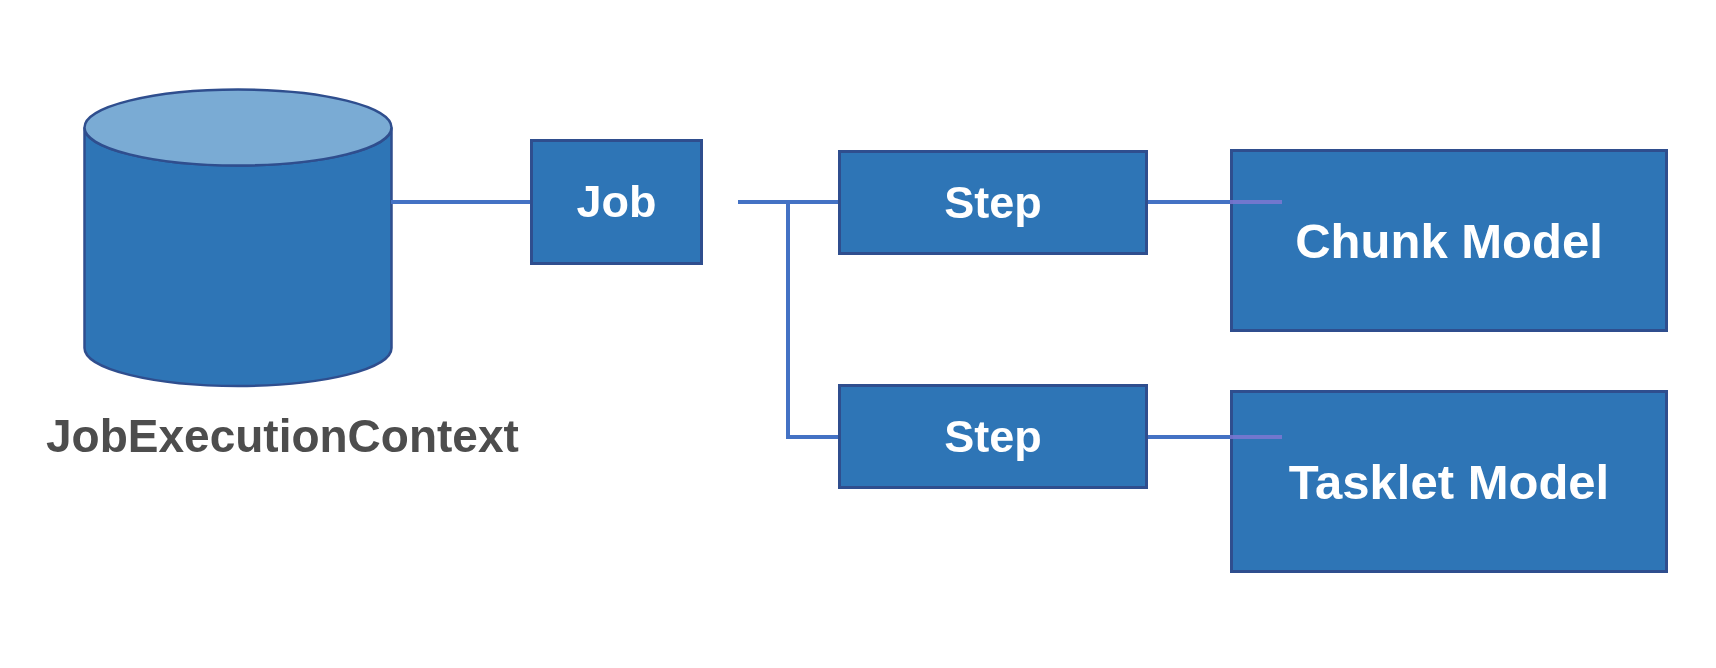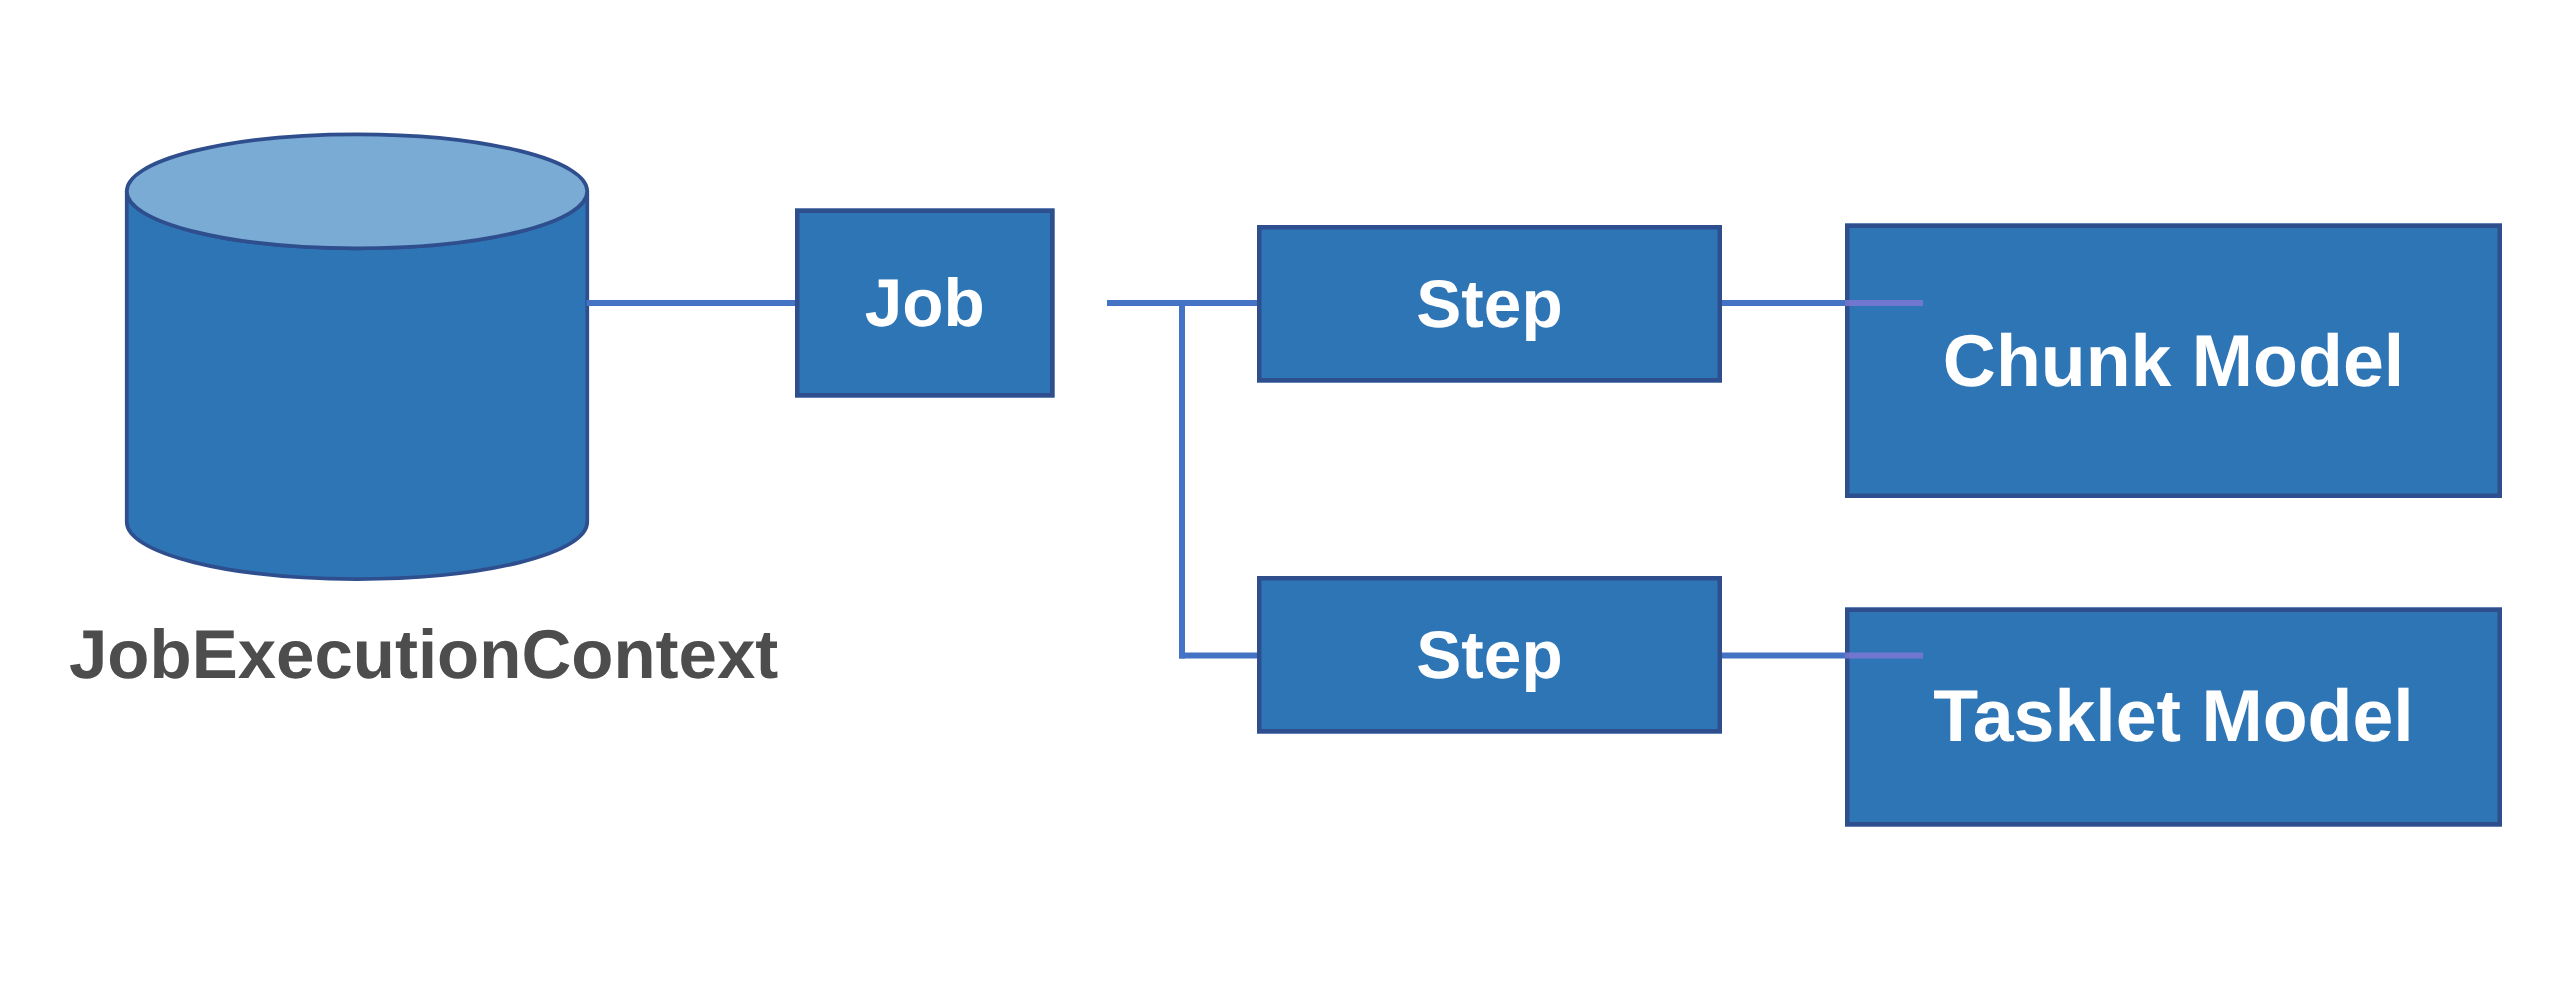--- a/index.html
+++ b/index.html
@@ -28,21 +28,21 @@
     color:var(--node_text);
     display:flex;align-items:center;justify-content:center;
     font-weight:700;
   }
   .node-sm{font-size:45px;}
   .node-lg{font-size:49px;text-align:right;}
   .node-job{left:530px;top:139px;width:173px;height:126px;}
   .node-step1{left:838px;top:150px;width:310px;height:105px;}
   .node-step2{left:838px;top:384px;width:310px;height:105px;}
   .node-chunk{left:1230px;top:149px;width:438px;height:183px;}
-  .node-tasklet{left:1230px;top:405px;width:438px;height:146px;}
+  .node-tasklet{left:1230px;top:390px;width:438px;height:183px;}
   .line{position:absolute;background:var(--connector);}
   .line-db-job{left:391px;top:200px;width:139px;height:4px;}
   .line-job-step1{left:738px;top:200px;width:100px;height:4px;}
   .line-branch-v{left:786px;top:200px;width:4px;height:239px;}
   .line-branch-step2{left:786px;top:435px;width:52px;height:4px;}
   .line-step1-chunk{left:1148px;top:200px;width:82px;height:4px;}
   .line-step2-tasklet{left:1148px;top:435px;width:82px;height:4px;}
   .line-overlap{background:var(--connector_overlap);opacity:.85;}
   .line-chunk-tail{left:1230px;top:200px;width:52px;height:4px;}
   .line-tasklet-tail{left:1230px;top:435px;width:52px;height:4px;}

